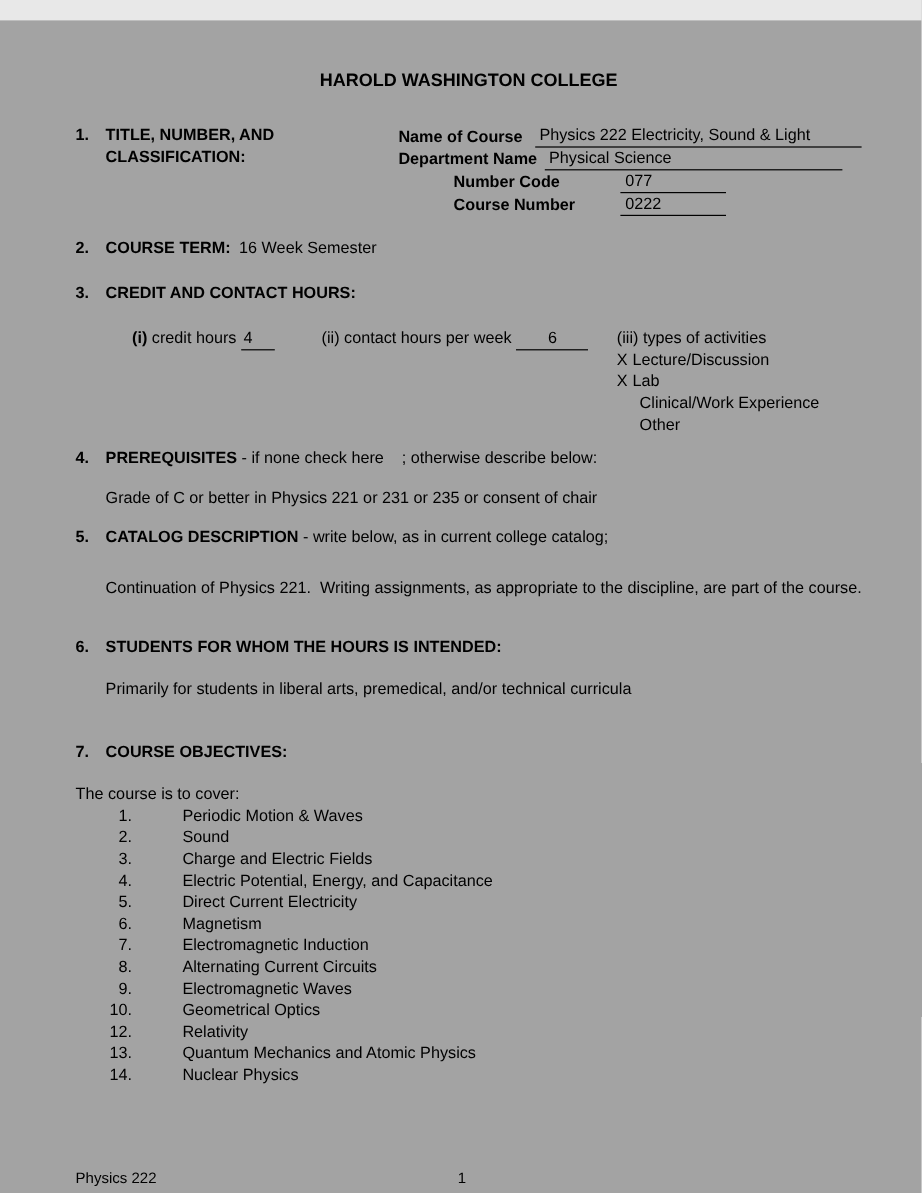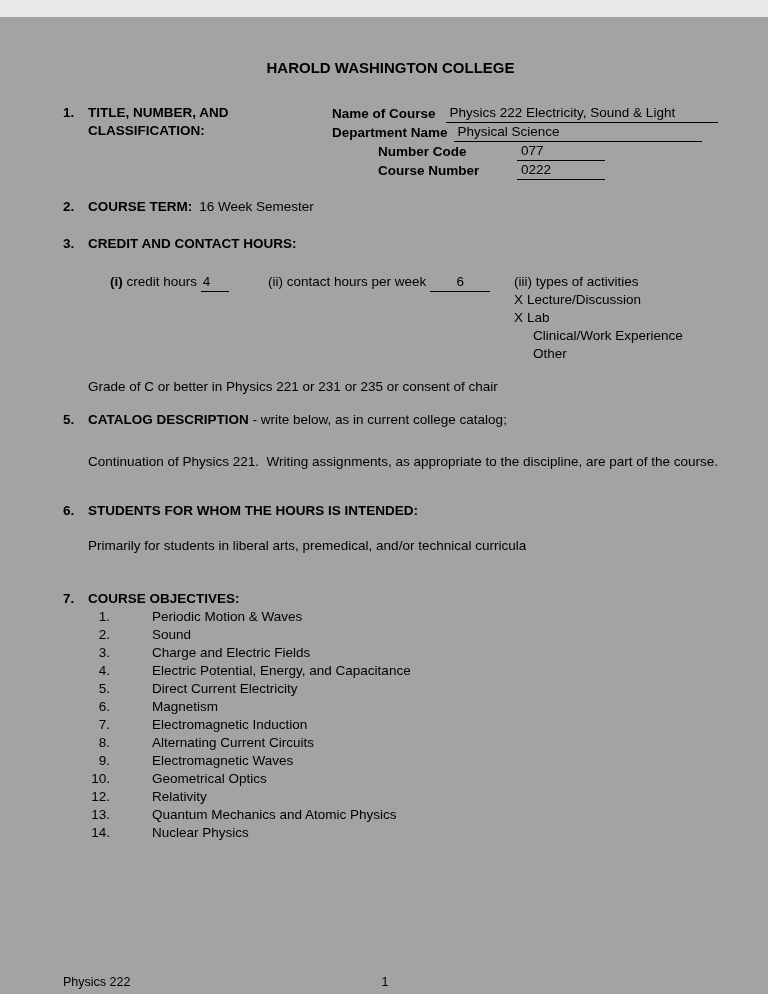--- a/index.html
+++ b/index.html
@@ -117,35 +117,39 @@
     <span class="p3">(iii) types of activities</span>
   </div>
 
   <div class="activities">
     <div class="act-row"><span class="act-mark">X</span><span>Lecture/Discussion</span></div>
     <div class="act-row"><span class="act-mark">X</span><span>Lab</span></div>
     <div class="act-row indent"><span>Clinical/Work Experience</span></div>
     <div class="act-row indent"><span>Other</span></div>
   </div>
 
+  <div class="sec-line mt10">
+    <span class="num">4.</span><b>PREREQUISITES</b><span class="pre"> - if none check here    ; otherwise describe below:</span>
+  </div>
   <div class="body-text">Grade of C or better in Physics 221 or 231 or 235 or consent of chair</div>
 
   <div class="sec-line mt15">
     <span class="num">5.</span><b>CATALOG DESCRIPTION</b><span class="pre"> - write below, as in current college catalog;</span>
   </div>
   <div class="body-indent pre">Continuation of Physics 221.  Writing assignments, as appropriate to the discipline, are part of the course.</div>
 
   <div class="sec-line mt31">
     <span class="num">6.</span><b>STUDENTS FOR WHOM THE HOURS IS INTENDED:</b>
   </div>
   <div class="body-text mt17">Primarily for students in liberal arts, premedical, and/or technical curricula</div>
 
   <div class="sec-line mt35">
     <span class="num">7.</span><b>COURSE OBJECTIVES:</b>
   </div>
+  <div class="obj-intro">The course is to cover:</div>
 
   <div class="obj-list">
     <div class="obj-item">
         <span class="obj-num">1.</span>
         <span class="obj-text">Periodic Motion &amp; Waves</span>
       </div>
     <div class="obj-item">
         <span class="obj-num">2.</span>
         <span class="obj-text">Sound</span>
       </div>

